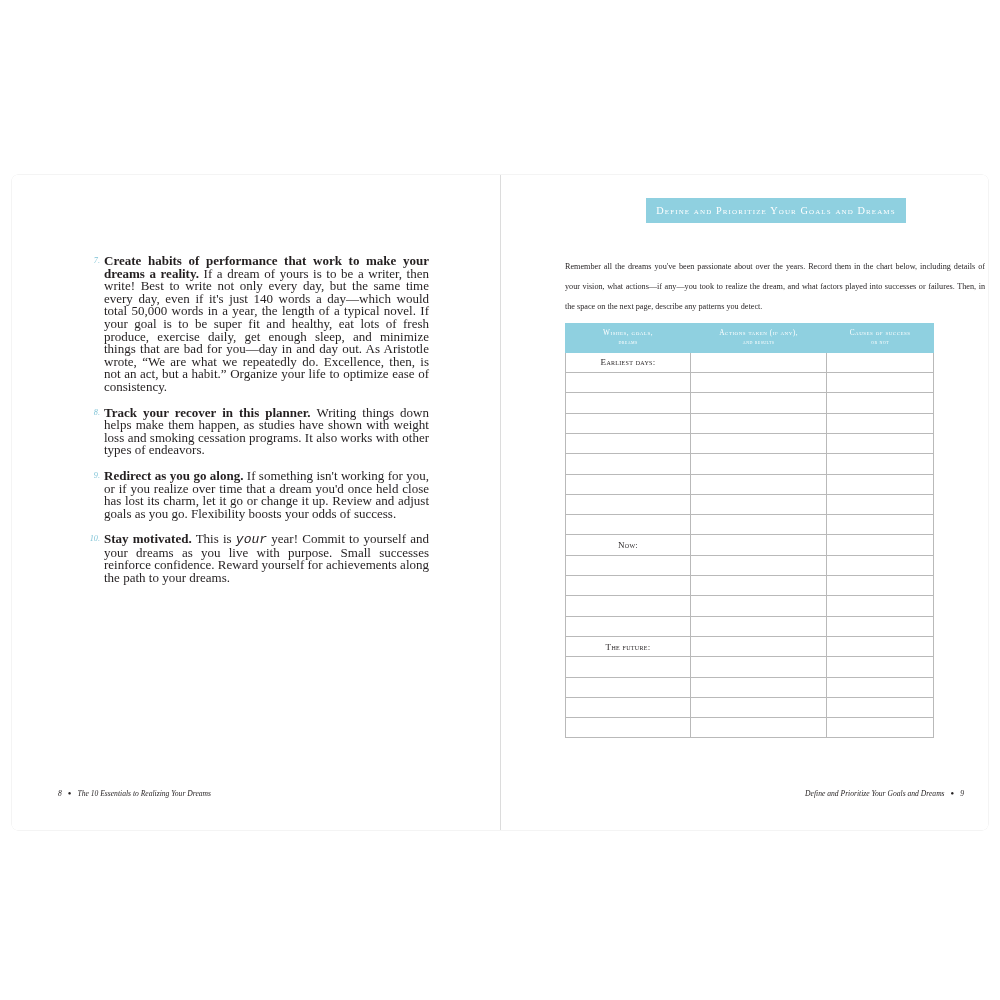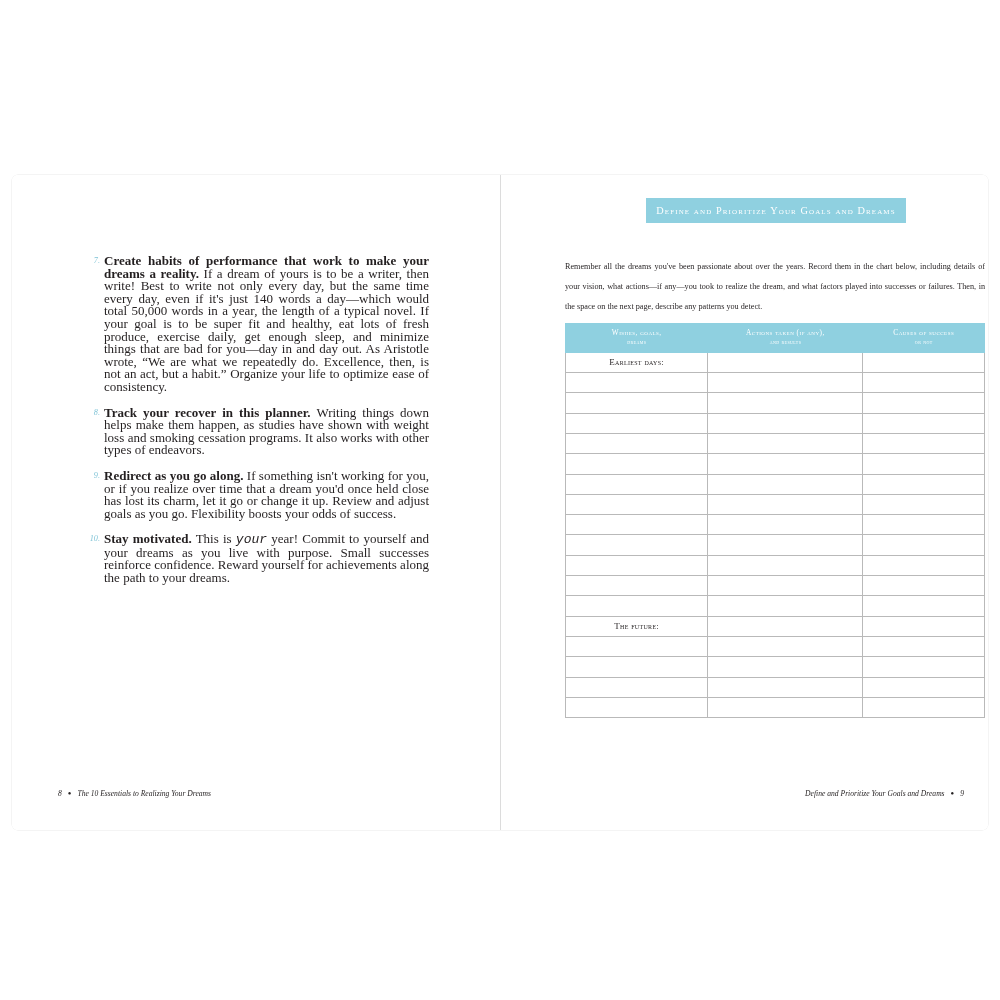--- a/index.html
+++ b/index.html
@@ -159,21 +159,21 @@
     font-size: 8.2px;
     line-height: 20px;
     color: #231f20;
     text-align: justify;
   }
 
   table.grid {
     position: absolute;
     left: 64px;
     top: 148px;
-    width: 420px;
+    width: 369px;
     border-collapse: collapse;
     table-layout: fixed;
   }
   table.grid th {
     background: #8fd0e0;
     color: #ffffff;
     font-variant: small-caps;
     font-weight: normal;
     font-size: 7.3px;
     letter-spacing: 0.5px;
@@ -317,20 +317,25 @@
               <td></td>
               <td></td>
               <td></td>
             </tr>
             <tr>
               <td></td>
               <td></td>
               <td></td>
             </tr>
             <tr>
+              <td class="section-label">Now:</td>
+              <td></td>
+              <td></td>
+            </tr>
+            <tr>
               <td></td>
               <td></td>
               <td></td>
             </tr>
             <tr>
               <td></td>
               <td></td>
               <td></td>
             </tr>
             <tr>

